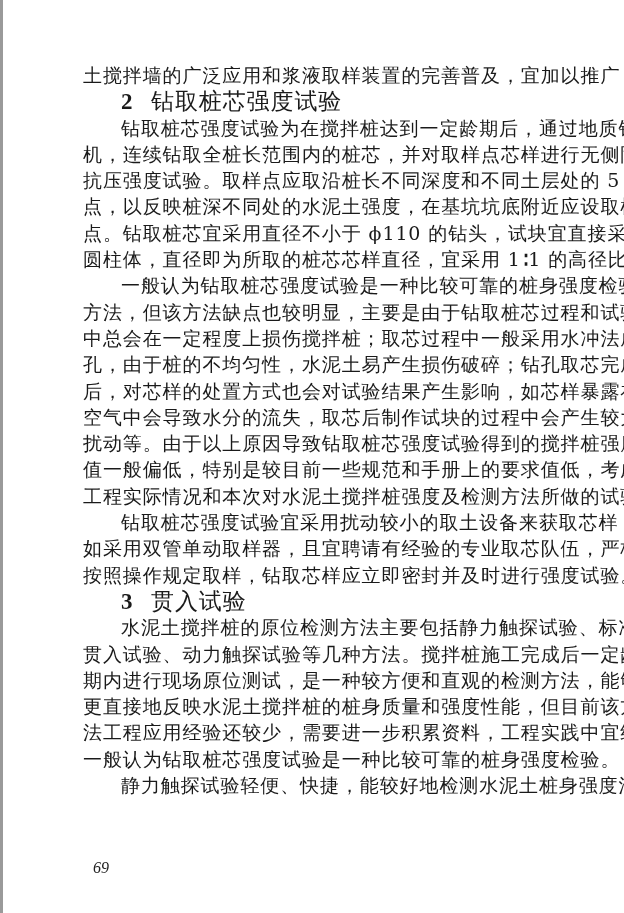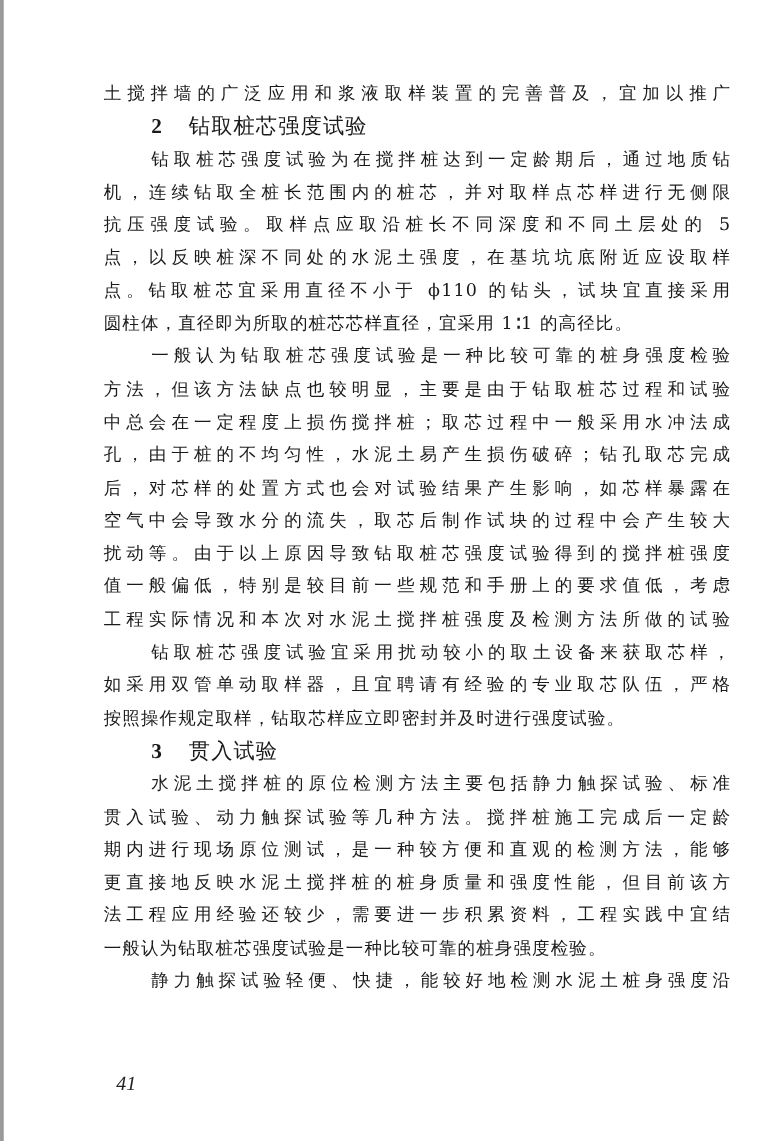--- a/index.html
+++ b/index.html
@@ -3,26 +3,26 @@
 <meta charset="utf-8">
 <style>
   html, body { margin: 0; padding: 0; }
   body {
     width: 624px; height: 913px; background: #ffffff; position: relative; overflow: hidden;
     font-family: "DejaVu Serif", "Liberation Serif", serif; color: #1a1a1a;
   }
   .left-bar { position: absolute; left: 0; top: 0; width: 3px; height: 913px; background: #9a9a9a; }
   .page { position: absolute; left: 83px; top: 62px; width: 502px; }
   .line {
-    height: 26.3px; line-height: 26.3px; font-size: 14px; white-space: nowrap;
+    height: 26.3px; line-height: 26.3px; font-size: 19px; white-space: nowrap;
     text-align: justify; text-align-last: justify; letter-spacing: 0.9px;
   }
   .line.last { text-align-last: left; }
   .line.indent { padding-left: 38px; }
-  .heading { height: 26.3px; line-height: 26.3px; font-size: 17px; padding-left: 38px; white-space: nowrap; letter-spacing: 0.9px; }
+  .heading { height: 26.3px; line-height: 26.3px; font-size: 23px; padding-left: 38px; white-space: nowrap; letter-spacing: 0.9px; }
   .heading .num { font-family: "Liberation Serif", serif; font-weight: bold; display: inline-block; width: 30px; }
   .page-number { position: absolute; left: 93px; top: 859px; font-family: "Liberation Serif", serif; font-style: italic; font-size: 16px; color: #222; }
 </style>
 </head>
 <body>
 
 <div class="left-bar"></div>
 
 <div class="page" id="page">
     <div class="line">土搅拌墙的广泛应用和浆液取样装置的完善普及，宜加以推广</div>
@@ -48,13 +48,13 @@
     <div class="heading"><span class="num">3</span><span>贯入试验</span></div>
     <div class="line indent">水泥土搅拌桩的原位检测方法主要包括静力触探试验、标准</div>
     <div class="line">贯入试验、动力触探试验等几种方法。搅拌桩施工完成后一定龄</div>
     <div class="line">期内进行现场原位测试，是一种较方便和直观的检测方法，能够</div>
     <div class="line">更直接地反映水泥土搅拌桩的桩身质量和强度性能，但目前该方</div>
     <div class="line">法工程应用经验还较少，需要进一步积累资料，工程实践中宜结</div>
     <div class="line last">一般认为钻取桩芯强度试验是一种比较可靠的桩身强度检验。</div>
     <div class="line indent">静力触探试验轻便、快捷，能较好地检测水泥土桩身强度沿</div>
   </div>
 
-<div class="page-number">41</div>
+<div class="page-number">69</div>
 
 </body></html>

